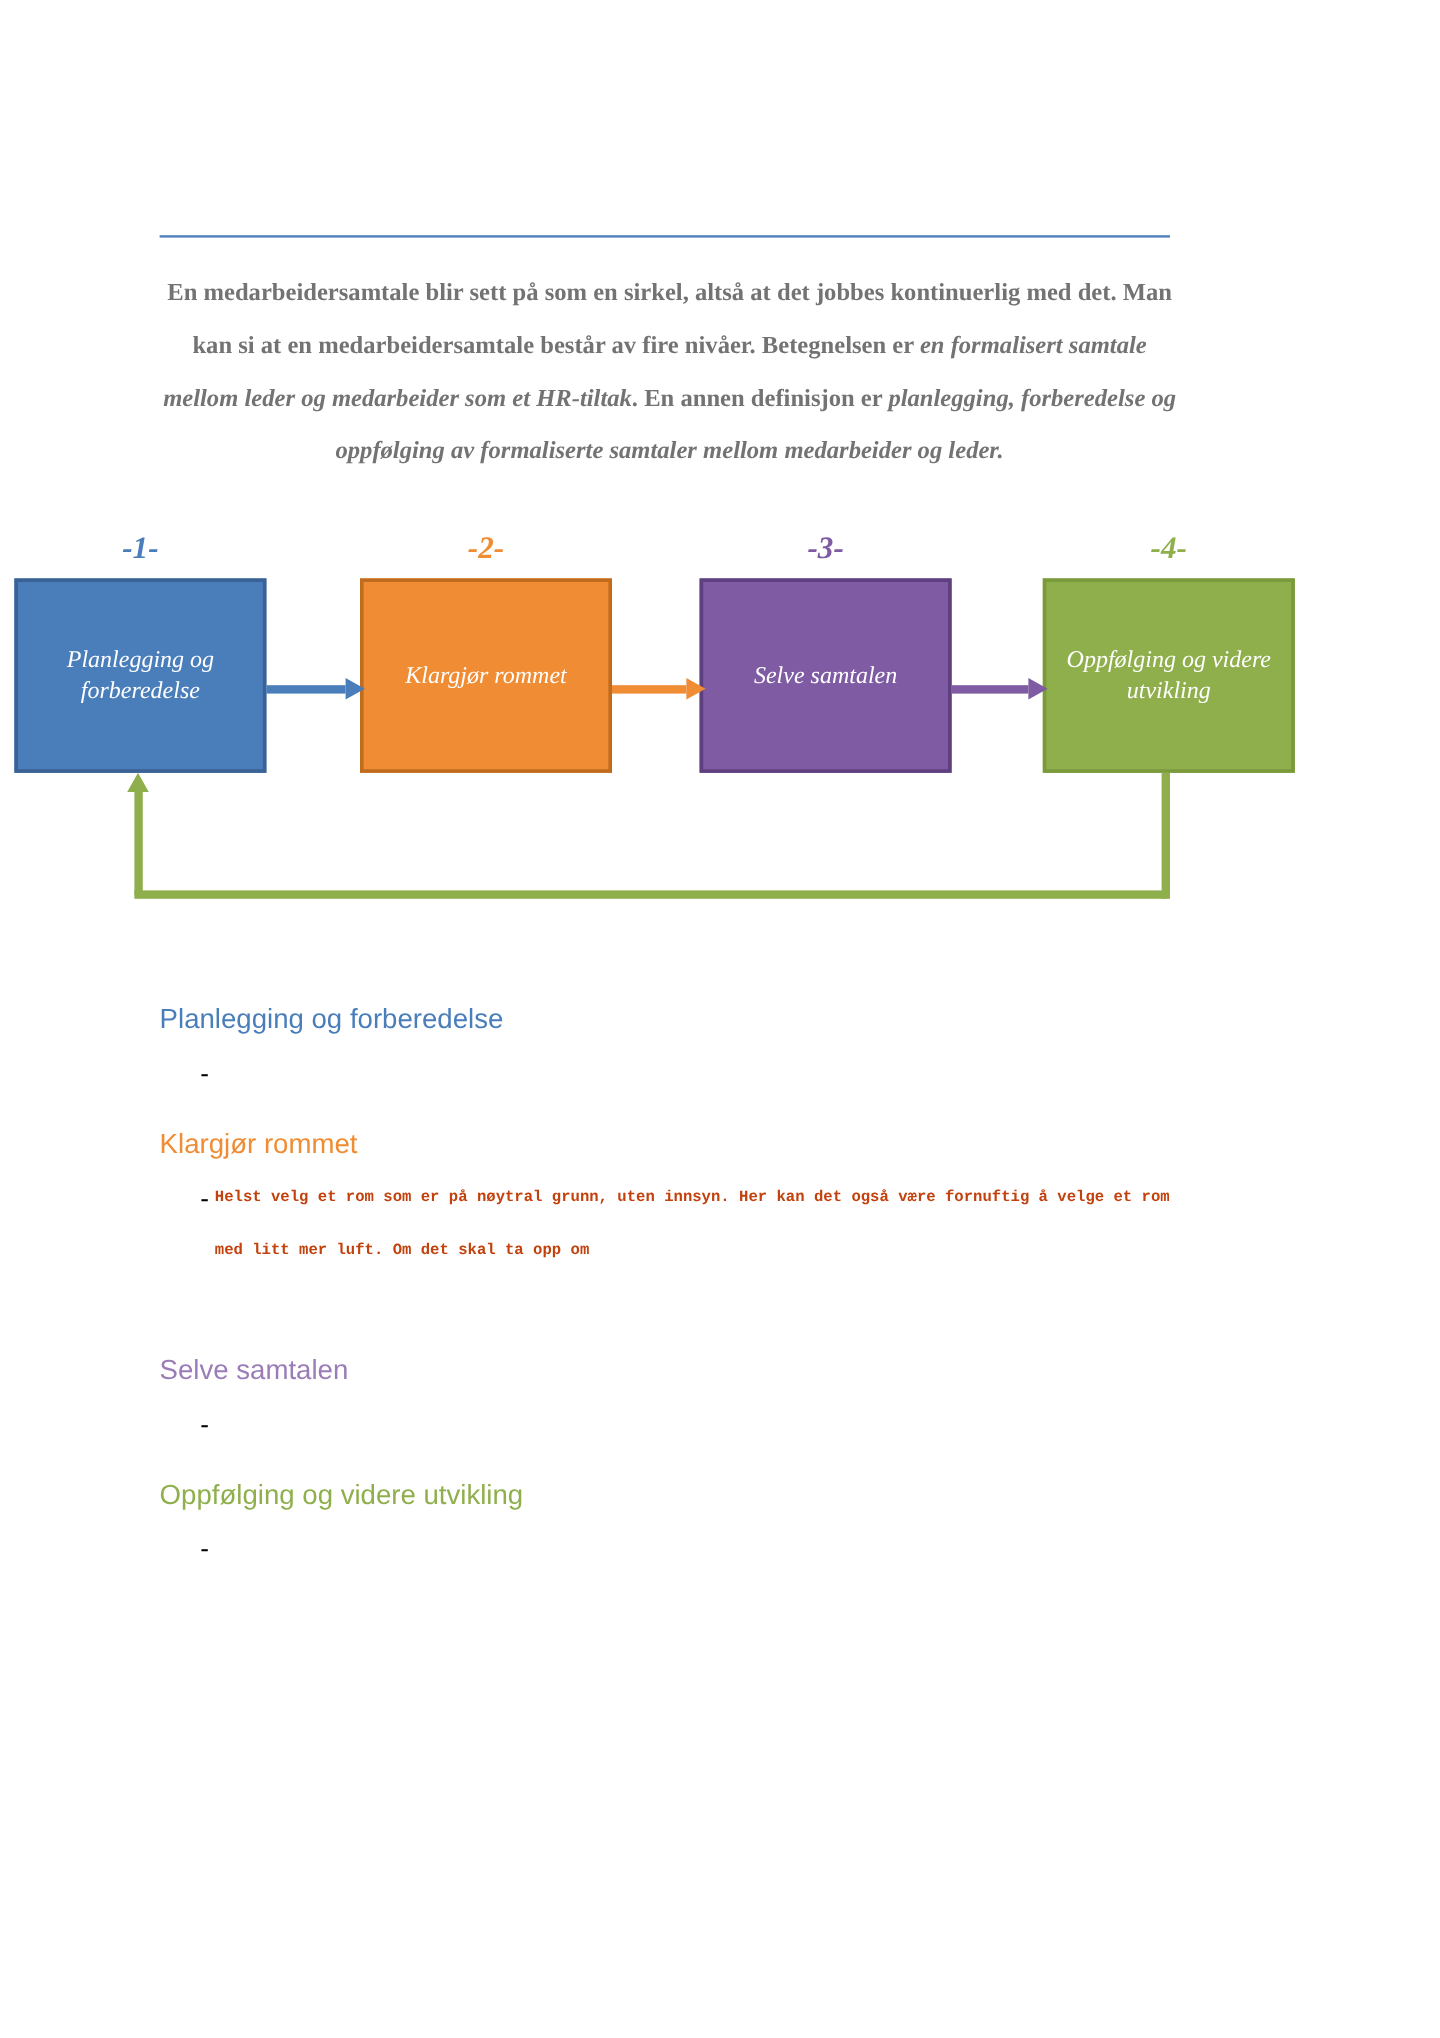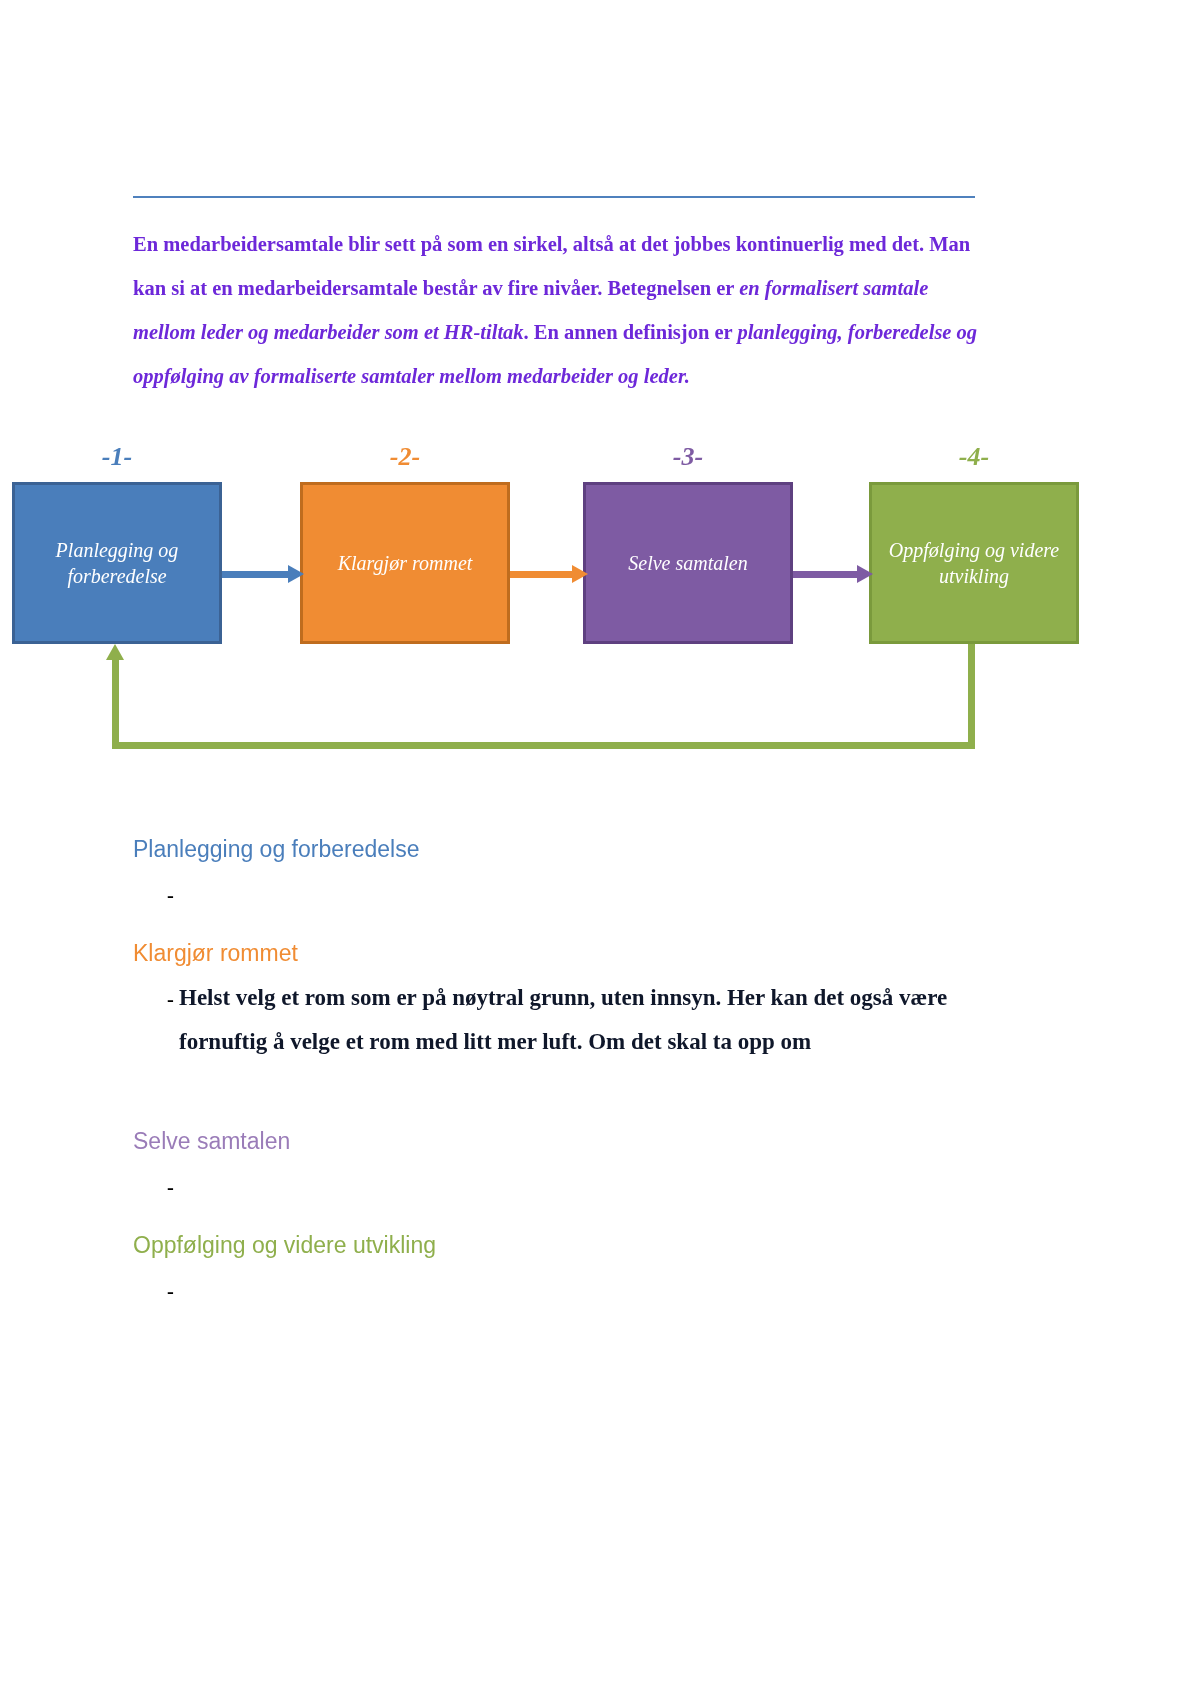--- a/index.html
+++ b/index.html
@@ -45,23 +45,23 @@
 
   
   .intro {
     position: absolute;
     left: 133px;
     top: 222px;
     width: 850px;
     font-family: "Liberation Serif", serif;
     font-size: 20.5px;
     font-weight: 700;
-    color: #6d28d9;
+    color: #737373;
     line-height: 44px;
-    text-align: left;
+    text-align: center;
   }
   .intro .em {
     font-style: italic;
     font-weight: 700;
   }
 
   .step-label {
     position: absolute;
     top: 444px;
     width: 210px;
@@ -181,24 +181,24 @@
     width: 46px;
     flex: 0 0 46px;
     font-family: "Liberation Serif", serif;
     font-size: 20.5px;
     font-weight: 700;
     color: #000;
     padding-left: 34px;
     box-sizing: border-box;
   }
   .bullet-text {
-    font-family: Liberation Serif, serif;
-    font-size: 23px;
-    font-weight: 700;
-    color: #0f172a;
+    font-family: Liberation Mono, monospace;
+    font-size: 13px;
+    font-weight: 700;
+    color: #c2410c;
     line-height: 44px;
     flex: 1;
     margin-top: -12px;
   }
   .bullet-text.empty { min-height: 8px; }
 
   #sec-1 { top: 836px; }
   #sec-2 { top: 940px; }
   #sec-3 { top: 1128px; }
   #sec-4 { top: 1232px; }

